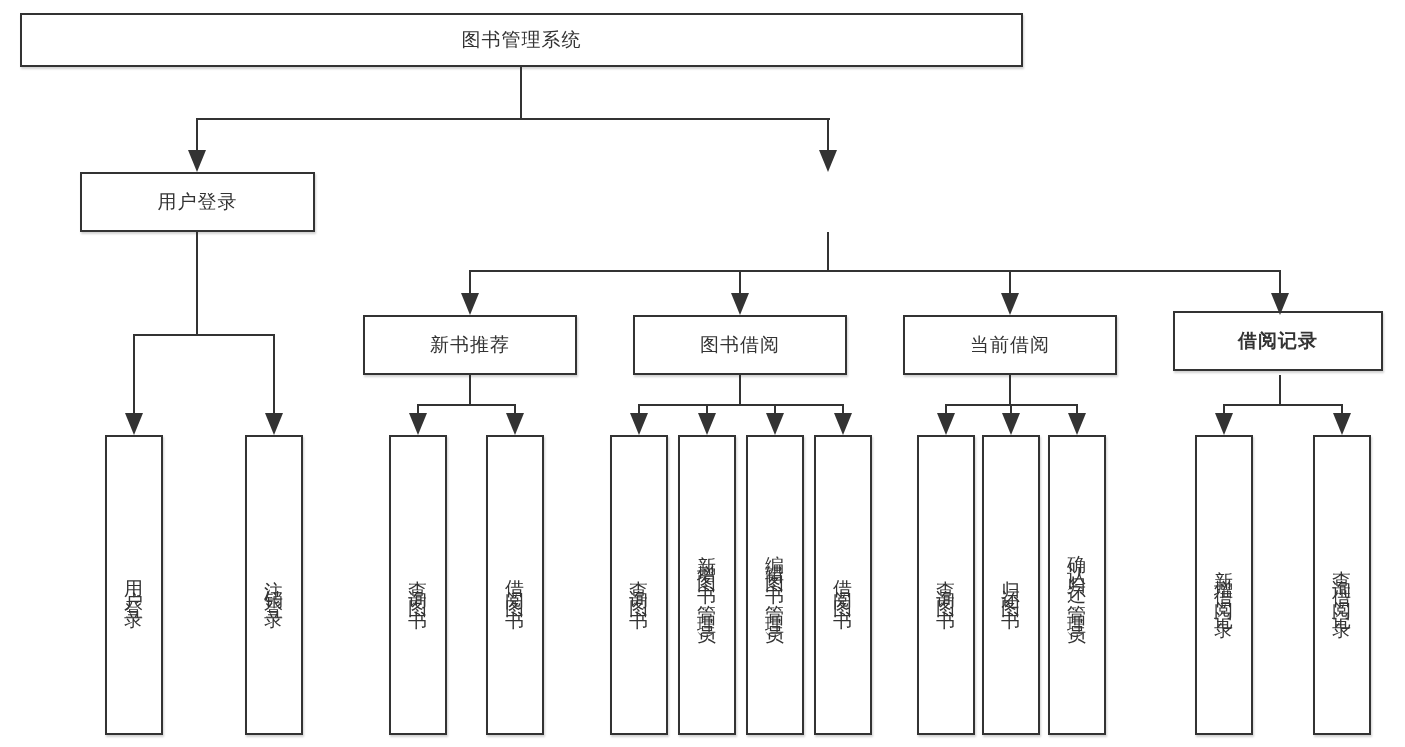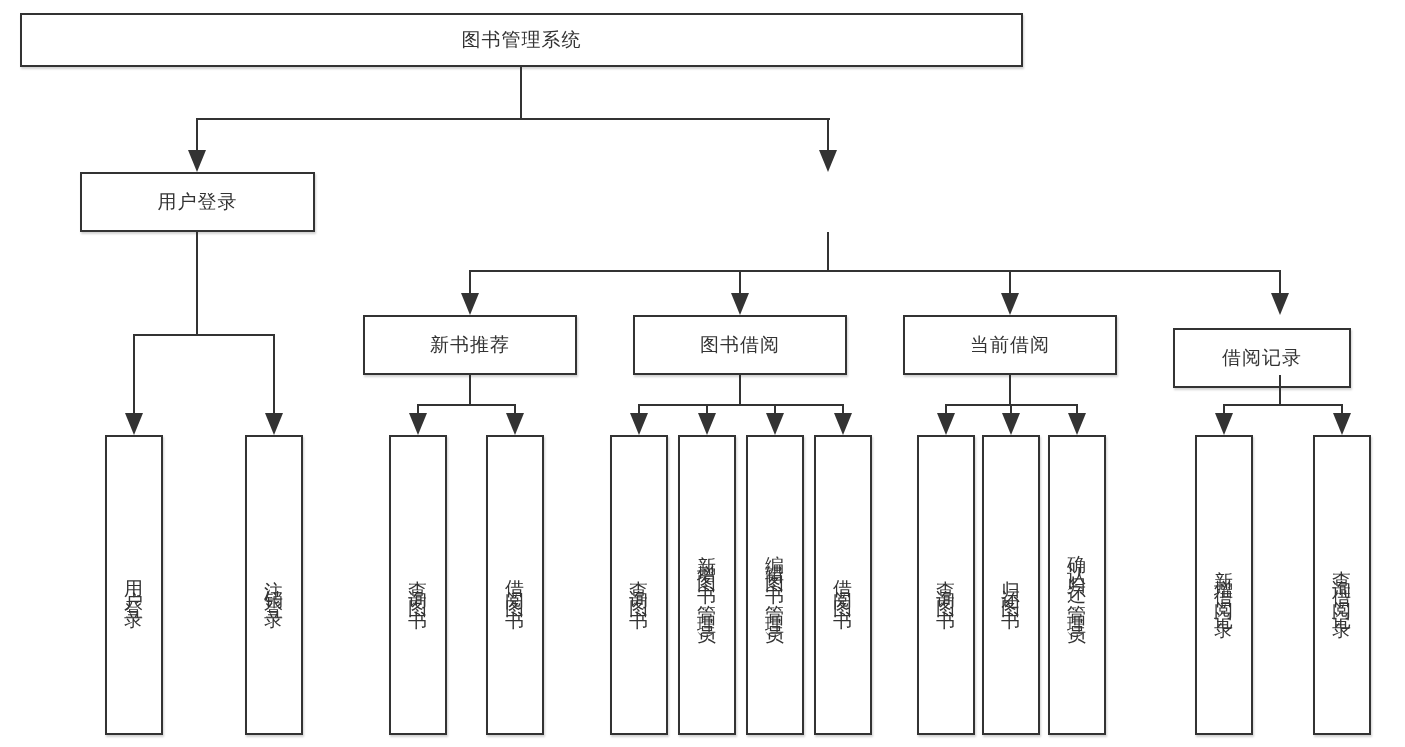--- a/index.html
+++ b/index.html
@@ -32,21 +32,21 @@
 
 <div class="canvas">
 
   <div class="box hbox" style="left:20px;top:13px;width:1003px;height:54px;">图书管理系统</div>
 
   <div class="box hbox" style="left:80px;top:172px;width:235px;height:60px;">用户登录</div>
 
   <div class="box hbox" style="left:363px;top:315px;width:214px;height:60px;">新书推荐</div>
   <div class="box hbox" style="left:633px;top:315px;width:214px;height:60px;">图书借阅</div>
   <div class="box hbox" style="left:903px;top:315px;width:214px;height:60px;">当前借阅</div>
-  <div class="box hbox" style="left:1173px;top:328px;width:178px;height:60px;">借阅记录</div>
+  <div class="box hbox" style="left:1173px;top:311px;width:210px;height:60px;font-weight:bold;">借阅记录</div>
 
   <div class="box leaf" style="left:105px;">
     <span>用户登录</span>
     </div>
   <div class="box leaf" style="left:245px;">
     <span>注销登录</span>
     </div>
 
   <div class="box leaf" style="left:389px;">
     <span>查询图书</span>

